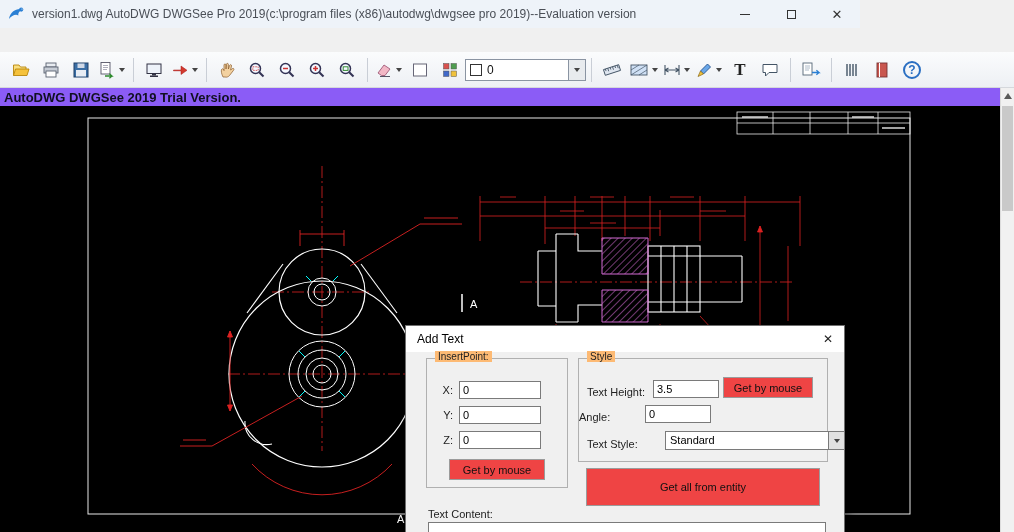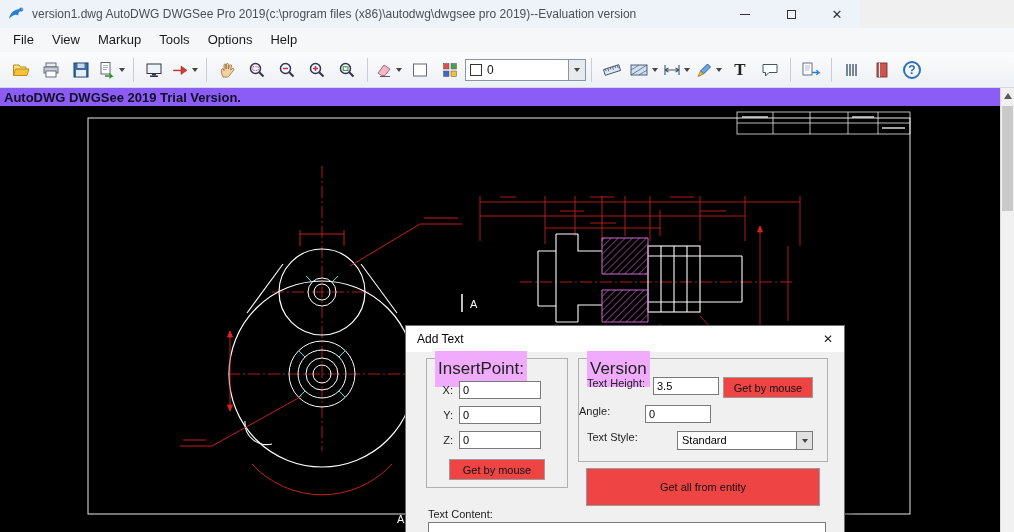--- a/index.html
+++ b/index.html
@@ -42,32 +42,32 @@
   #vscroll { position:absolute; right:0; top:0; width:14px; height:444px; background:#f1f1f1; border-left:1px solid #dcdcdc; }
   #vscroll .arrow-up { position:absolute; top:5px; left:3px; width:0; height:0; border-left:4px solid transparent; border-right:4px solid transparent; border-bottom:6px solid #5a5a5a; }
   #vscroll .thumb { position:absolute; top:18px; left:1px; width:11px; height:105px; background:#c9c9c9; }
 
   
   #dialog { position:absolute; left:405px; top:325px; width:440px; height:240px; background:#f0f0f0; border:1px solid #6f6f6f; box-shadow:3px 3px 10px rgba(0,0,0,.45); z-index:10; }
   #dlg-titlebar { height:26px; background:#ffffff; display:flex; align-items:center; padding-left:11px; position:relative; }
   #dlg-titlebar .dlg-title { font-size:12px; color:#000; }
   #dlg-close { position:absolute; right:0; top:0; width:32px; height:26px; display:flex; align-items:center; justify-content:center; font-size:12px; color:#222; }
   .groupbox { position:absolute; border:1px solid #b0b0b0; background:#f0f0f0; }
-  .groupbox > .legend { position:absolute; top:-8px; left:8px; background:#f0abfc; font-size:17px; color:#222; padding:8px 3px; }
+  .groupbox > .legend { position:absolute; top:-8px; left:8px; background:#fdba74; font-size:10px; color:#222; padding:0 3px; }
   .dlg-label { font-size:11px; color:#222; }
   .dlg-input { border:1px solid #7a7a7a; background:#fff; height:18px; font-size:11px; padding:0 3px; font-family:"Liberation Sans",sans-serif; }
   .dlg-btn { background:#ef4444; border:1px solid #9b9b9b; font-size:11px; color:#111; display:flex; align-items:center; justify-content:center; }
   .dlg-select { display:flex; height:19px; }
   .dlg-select .selval { border:1px solid #7a7a7a; border-right:none; background:#fff; font-size:11px; padding:2px 4px; flex:1; }
   .dlg-select .selbtn { width:17px; border:1px solid #7a7a7a; background:#e1e1e1; display:flex; align-items:center; justify-content:center; }
 
   #gb-insert { left:20px; top:32px; width:142px; height:130px; }
   .iprow { position:absolute; left:10px; display:flex; align-items:center; gap:6px; }
   #gb-option { left:172px; top:32px; width:250px; height:104px; }
-  .oprow { position:absolute; display:flex; align-items:flex-start; }
+  .oprow { position:absolute; display:flex; align-items:flex-end; }
   #btn-getall { position:absolute; left:180px; top:142px; width:234px; height:38px; }
   #lbl-textcontent { position:absolute; left:22px; top:182px; }
   #txt-content { position:absolute; left:22px; top:196px; width:398px; height:22px; }
 </style>
 </head>
 <body>
 
 <div id="app">
 
   <div id="titlebar">
@@ -81,28 +81,20 @@
       <div class="winbtn">
           <div class="minbar"></div>
         </div>
       <div class="winbtn">
           <div class="maxbox"></div>
         </div>
       <div class="winbtn">✕</div>
     </div>
   </div>
 
-  <div id="menubar">
-    <span class="menuitem">File</span>
-    <span class="menuitem">View</span>
-    <span class="menuitem">Markup</span>
-    <span class="menuitem">Tools</span>
-    <span class="menuitem">Options</span>
-    <span class="menuitem">Help</span>
-  </div>
 
   <div id="toolbar">
 
     <div class="tbbtn">
       <svg width="20" height="20" viewBox="0 0 20 20">
         <path d="M2.5,15.5 V5 H8 L9.5,7 H15 V9" fill="#fadf7f" stroke="#b8860b" stroke-width="0.9"></path>
         <path d="M2.5,15.5 L4.5,9 H18 L16,15.5 Z" fill="#f5c23c" stroke="#b8860b" stroke-width="0.9"></path>
       </svg>
     </div>
 
@@ -460,33 +452,33 @@
         <input class="dlg-input" style="width: 82px;" value="0">
       </div>
       <div class="iprow" style="top:72px;">
         <span class="dlg-label" style="width:16px;text-align:right;">Z:</span>
         <input class="dlg-input" style="width: 82px;" value="0">
       </div>
       <div class="dlg-btn" style="position:absolute;left:22px;top:100px;width:96px;height:21px;">Get by mouse</div>
     </div>
 
     <div class="groupbox" id="gb-option">
-      <span class="legend">Version</span>
+      <span class="legend">Style</span>
       <div class="oprow" style="left:8px;top:18px;gap:4px;">
         <span class="dlg-label" style="width:62px;">Text Height:</span>
         <input class="dlg-input" style="width: 66px;" value="3.5">
         <div class="dlg-btn" style="width:90px;height:21px;">Get by mouse</div>
       </div>
       <div class="oprow" style="left:0;top:46px;gap:4px;">
         <span class="dlg-label" style="width:62px;">Angle:</span>
         <input class="dlg-input" style="width: 66px;" value="0">
       </div>
       <div class="oprow" style="left:8px;top:72px;gap:16px;">
         <span class="dlg-label" style="width:62px;">Text Style:</span>
-        <div class="dlg-select" style="width:136px;margin-left:12px;">
+        <div class="dlg-select" style="width:180px;">
           <span class="selval">Standard</span>
           <span class="selbtn">
               <span class="drop"></span>
             </span>
         </div>
       </div>
     </div>
 
     <div class="dlg-btn" id="btn-getall">Get all from entity</div>
 

